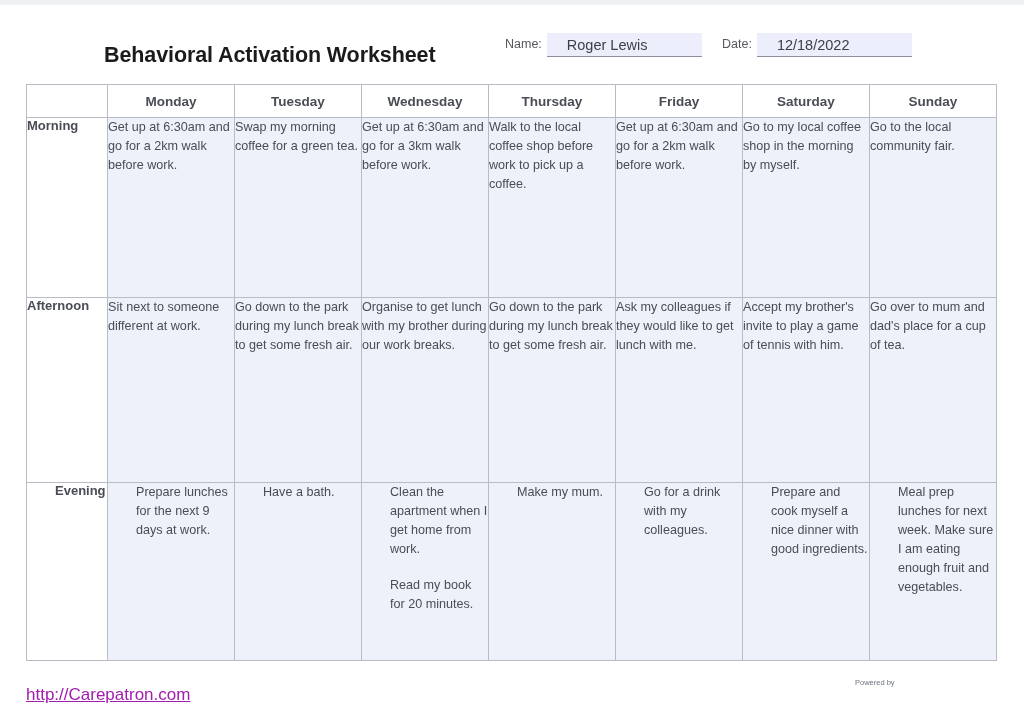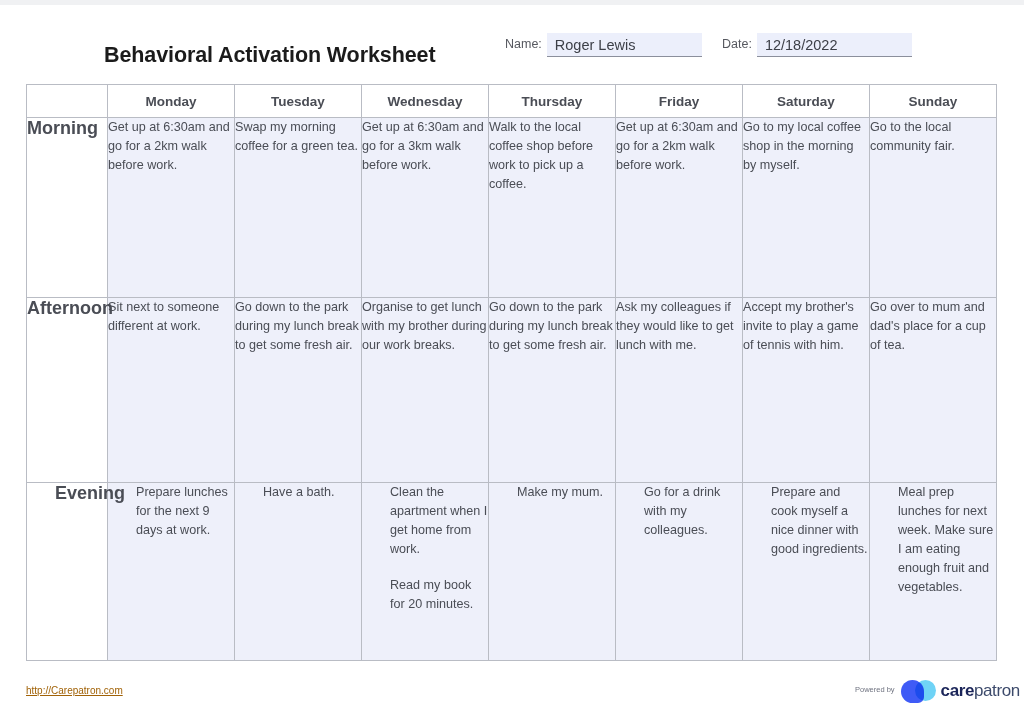--- a/index.html
+++ b/index.html
@@ -62,21 +62,21 @@
     padding-right: 5px;
     white-space: nowrap;
   }
   .field-input {
     background: #eceffb;
     border: none;
     border-bottom: 1.3px solid #8b8f9c;
     font-family: "Liberation Sans", sans-serif;
     font-size: 14.5px;
     color: #3c3f47;
-    padding: 2px 4px 2px 8px;
+    padding: 2px 4px 2px 20px;
     outline: none;
     height: 24px;
   }
   #name-field-wrap { left: 505px; top: 10px; }
   #name-field-wrap .field-input { width: 155px; }
   #date-field-wrap { left: 722px; top: 10px; }
   #date-field-wrap .field-input { width: 155px; }
 
   
   .grid {
@@ -103,21 +103,21 @@
     font-weight: bold;
     color: #4a4d55;
     background: #ffffff;
   }
   th.time-head { background: #ffffff; }
 
   .time-cell {
     background: #ffffff;
     vertical-align: middle;
     text-align: left;
-    font-size: 18px;
+    font-size: 13px;
     font-weight: bold;
     color: #4a4d55;
     padding-left: 8px;
   }
   .day-cell {
     background: #eef0fa;
     padding: 9px 6px 6px 7px;
     font-size: 12.6px;
     line-height: 19px;
     color: #4a4d55;
@@ -130,22 +130,22 @@
   }
   .row-morning td   { height: 180px; }
   .row-afternoon td { height: 185px; }
   .row-evening td   { height: 178px; padding-left: 28px; }
 
   
   .footer-link {
     position: absolute;
     left: 26px;
     top: 680px;
-    font-size: 10px;
-    color: #a16207;
+    font-size: 17px;
+    color: #a21caf;
     text-decoration: underline;
   }
   .powered-by {
     position: absolute;
     left: 855px;
     top: 673px;
     display: flex;
     align-items: center;
     gap: 6px;
   }
@@ -308,24 +308,15 @@
             <p>Meal prep lunches for next week. Make sure I am eating enough fruit and vegetables.</p>
           </td>
       </tr>
     </tbody>
   </table>
 
   <a class="footer-link" href="#">http://Carepatron.com</a>
 
   <div class="powered-by">
     <span class="powered-label">Powered by</span>
-    <span class="brand">
-      <span class="brand-mark">
-        <span class="blob-dark"></span>
-        <span class="blob-light"></span>
-      </span>
-      <span class="brand-word">
-        <span class="b1">care</span><span class="b2">patron</span>
-      </span>
-    </span>
   </div>
 
 </div>
 
 </body></html>

